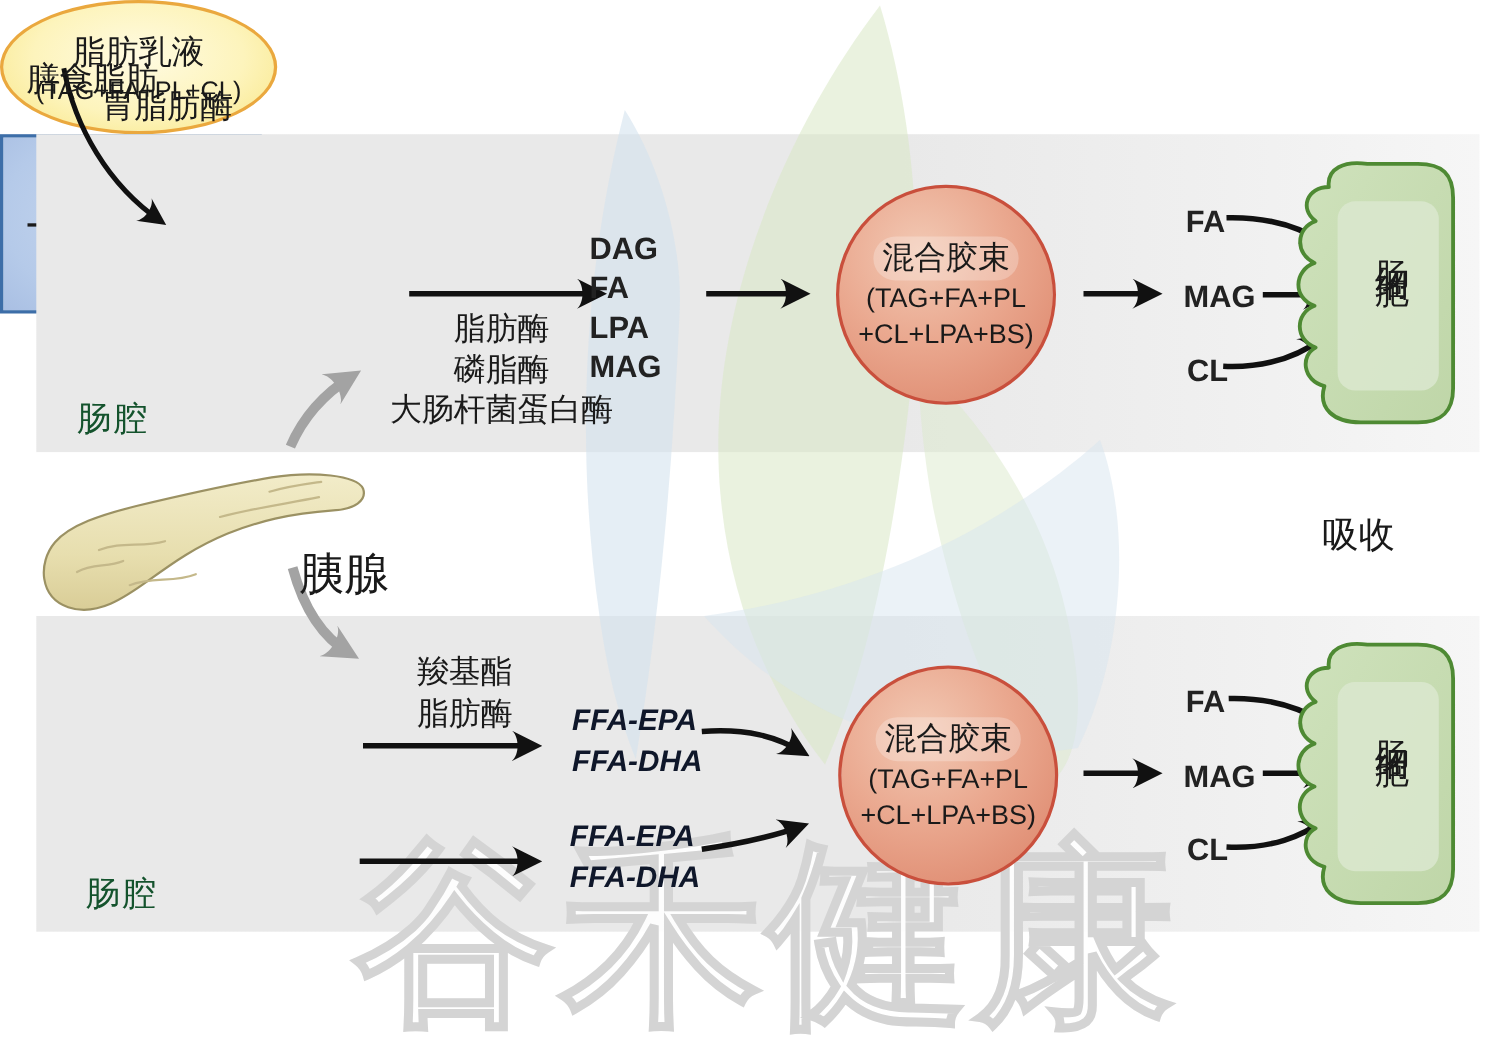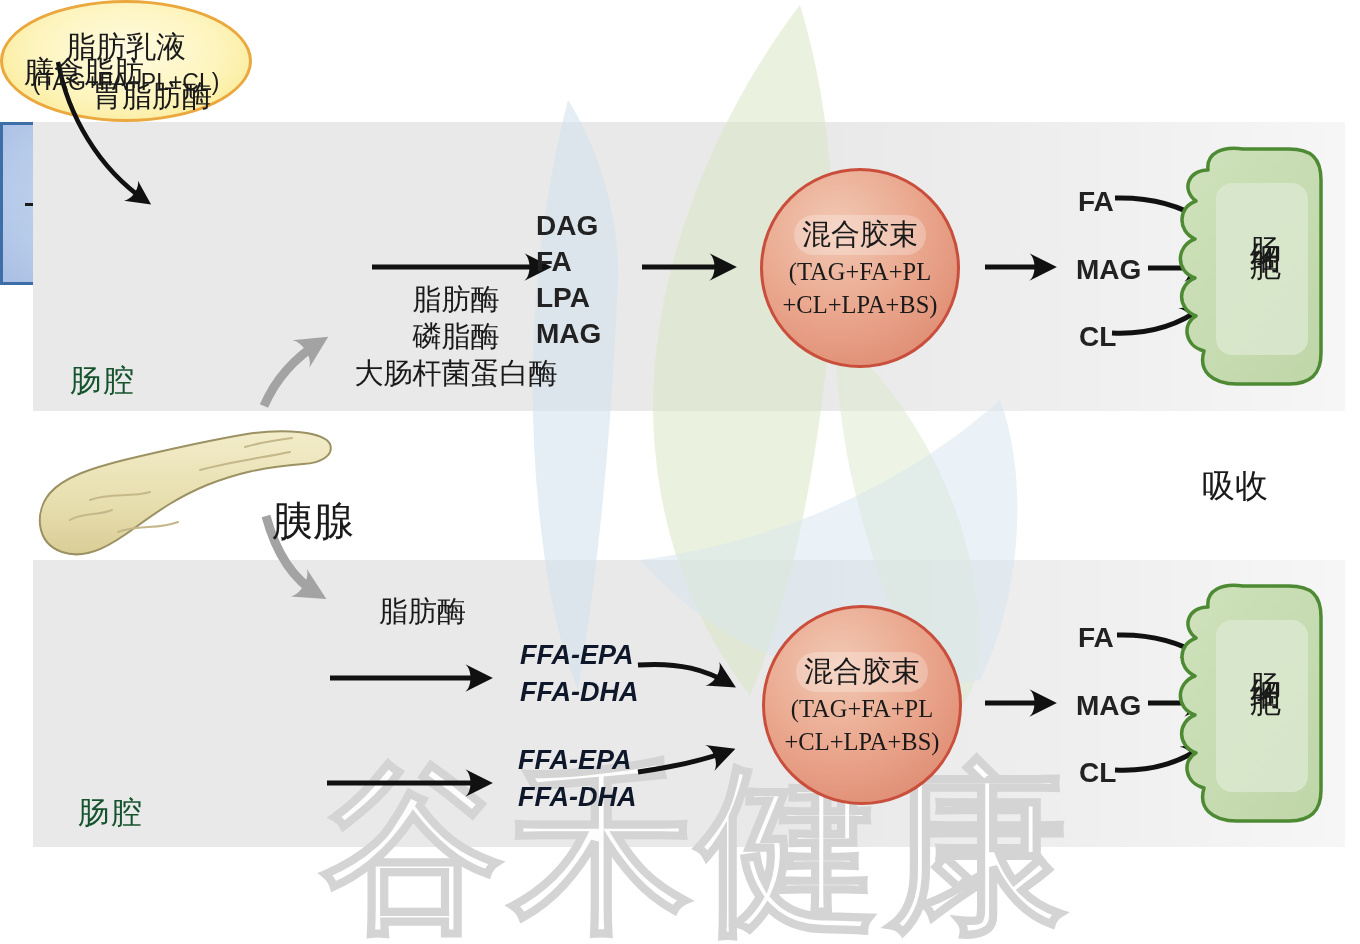--- a/index.html
+++ b/index.html
@@ -27,21 +27,21 @@
     display:flex;flex-direction:column;align-items:center;justify-content:center;z-index:4;box-sizing:border-box;}
   #emulsion .t1{font-size:30px;font-weight:500;}
   #emulsion .t2{font-size:23px;font-weight:500;margin-top:1px;}
   #lumen-top{left:70px;top:360px;}
   #enzymes-top{left:332px;top:281px;width:248px;text-align:center;font-size:29px;line-height:37px;}
   #products{left:536px;top:208px;width:130px;text-align:left;font-size:28px;line-height:36px;}
   .micelle{width:200px;height:200px;border:3px solid #c94f3c;border-radius:50%;box-sizing:border-box;
     background:radial-gradient(circle at 38% 30%,#f2c9b4 0%,#eaa88f 45%,#e19177 78%,#d98465 100%);
     display:flex;flex-direction:column;align-items:center;justify-content:center;z-index:4;position:absolute;}
   .micelle .mt{font-size:29px;font-weight:500;background:rgba(255,255,255,0.25);border-radius:20px;padding:0 8px;}
-  .micelle .mc{font-size:24.5px;font-weight:500;line-height:33px;font-family:Liberation Serif, serif;}
+  .micelle .mc{font-size:24.5px;font-weight:500;line-height:33px;}
   #micelle-top{left:760px;top:168px;}
   #micelle-bottom{left:762px;top:605px;}
   .uplabel{font-size:28px;}
   #fa1{left:1078px;top:186px;} #mag1{left:1076px;top:254px;} #cl1{left:1079px;top:321px;}
   #fa2{left:1078px;top:622px;} #mag2{left:1076px;top:690px;} #cl2{left:1079px;top:757px;}
   .cellname{font-size:31px;font-weight:500;writing-mode:vertical-rl;text-orientation:upright;letter-spacing:7px;}
   #cell-label-top{left:1244px;top:212px;}
   #cell-label-bottom{left:1244px;top:648px;}
   #pancreas-label{left:272px;top:494px;font-size:41px;}
   #absorption{left:1202px;top:464px;font-size:33px;font-weight:400;}
@@ -172,20 +172,21 @@
     <div class="bl">EE</div>
     <div class="bl">of EPA+DHA</div>
     <div class="divider"></div>
     <div class="bl">FFA forms</div>
     <div class="bl">of EPA+DHA</div>
   </div>
 
   <div class="txt lumen" id="lumen-bottom">肠腔</div>
 
   <div class="txt cjk" id="enzyme-bottom">
+    <div>羧基酯</div>
     <div>脂肪酶</div>
   </div>
 
   <div class="txt ffa" id="ffa-upper">
     <div>FFA-EPA</div>
     <div>FFA-DHA</div>
   </div>
 
 
   <div class="txt ffa" id="ffa-lower">

